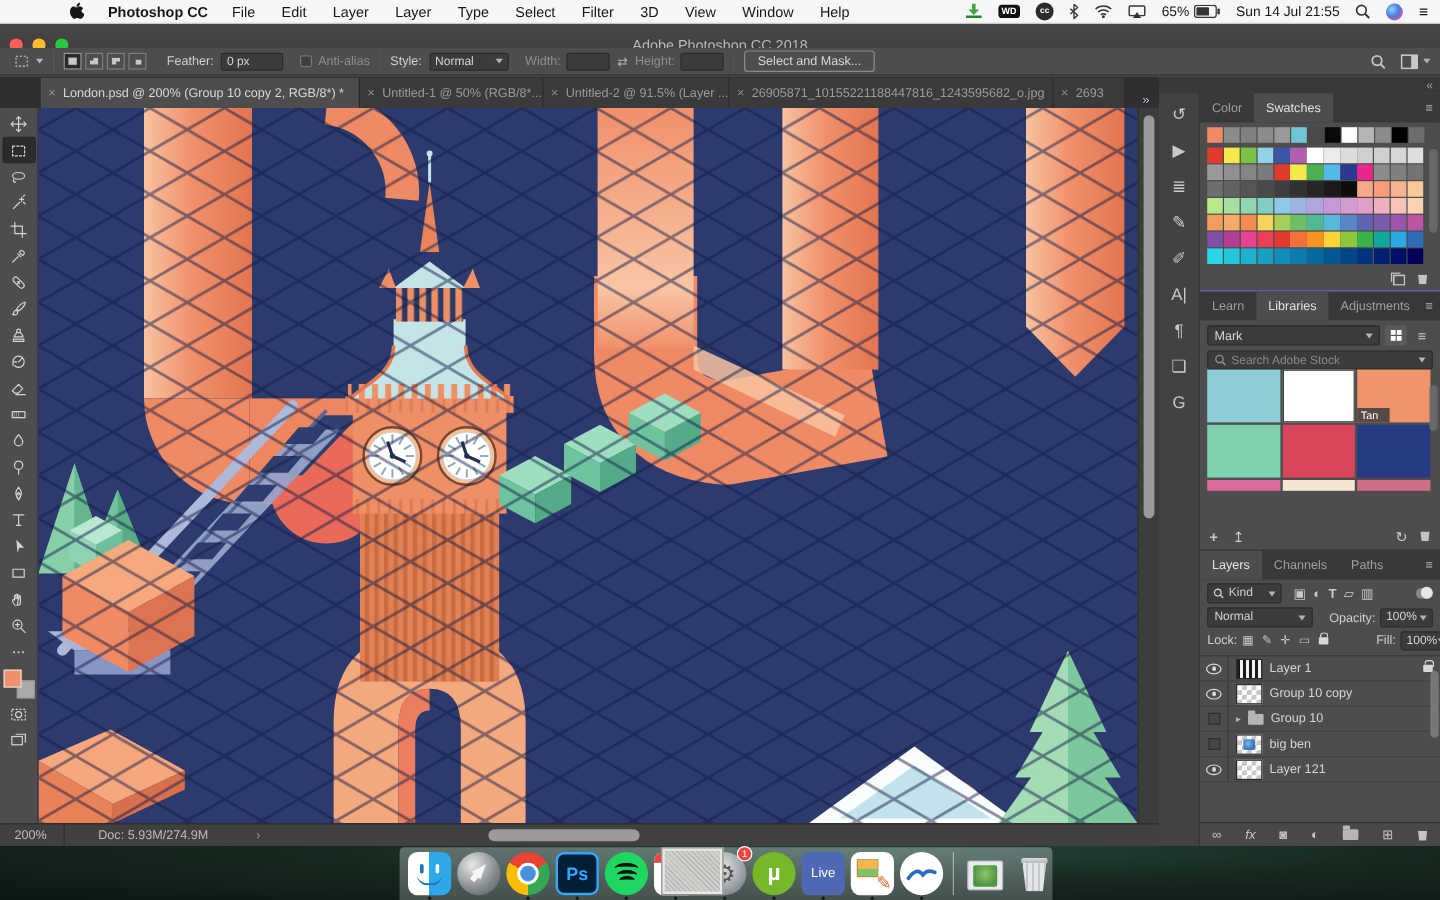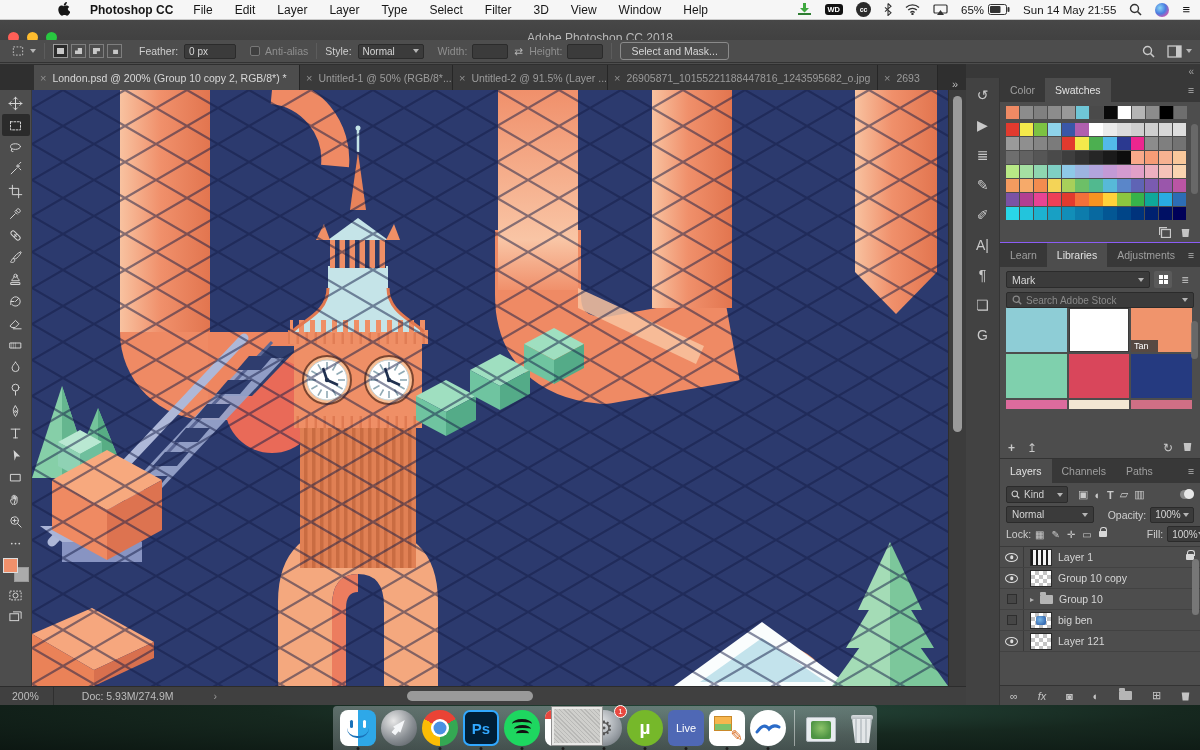--- a/index.html
+++ b/index.html
@@ -305,21 +305,21 @@
           </svg>
       </span>
       <span class="mbic" style="gap:4px;">
         <span>65%</span>
         <svg class="ic" width="22" height="11" viewBox="0 0 22 11">
             <rect x="0.5" y="0.5" width="18" height="10" rx="2" fill="none" stroke="#333"></rect>
             <rect x="2" y="2" width="10.5" height="7" rx="1" fill="#333"></rect>
             <rect x="19.5" y="3" width="2" height="5" rx="1" fill="#333"></rect>
           </svg>
       </span>
-      <span>Sun 14 May 21:55</span>
+      <span>Sun 14 Jul 21:55</span>
       <span class="mbic">
         <svg class="ic" width="13" height="13" viewBox="0 0 13 13">
             <circle cx="5.5" cy="5.5" r="4" fill="none" stroke="#333" stroke-width="1.4"></circle>
             <path d="M8.5 8.5 12 12" stroke="#333" stroke-width="1.6"></path>
           </svg>
       </span>
       <span class="siri-badge"></span>
       <span style="font-size:13px;">≡</span>
     </div>
   </div>

